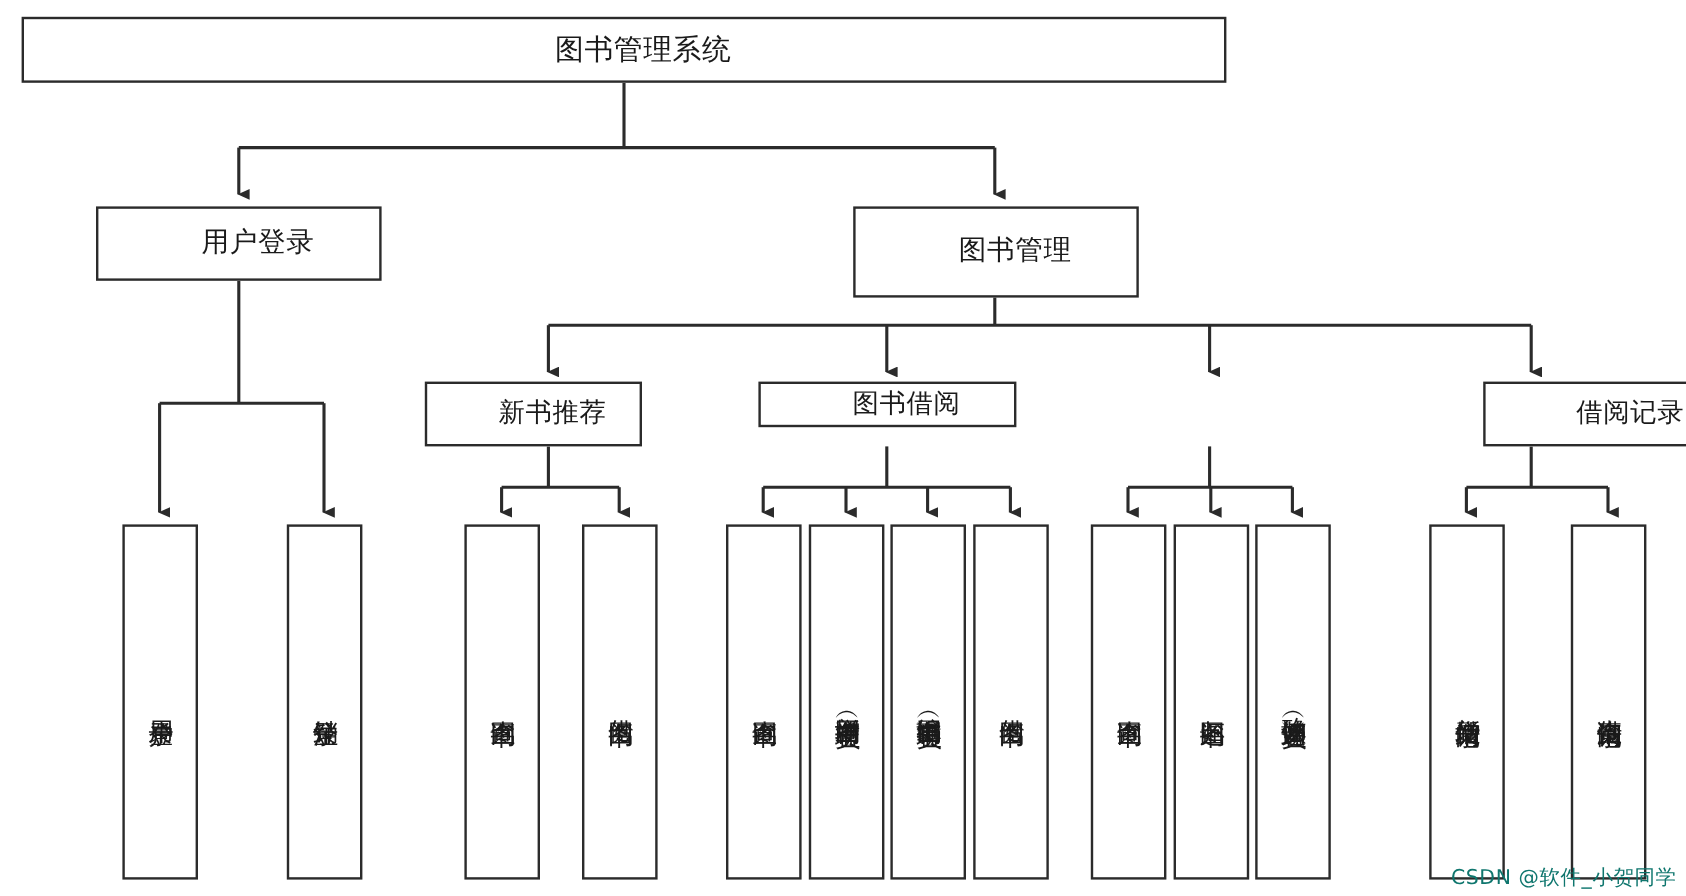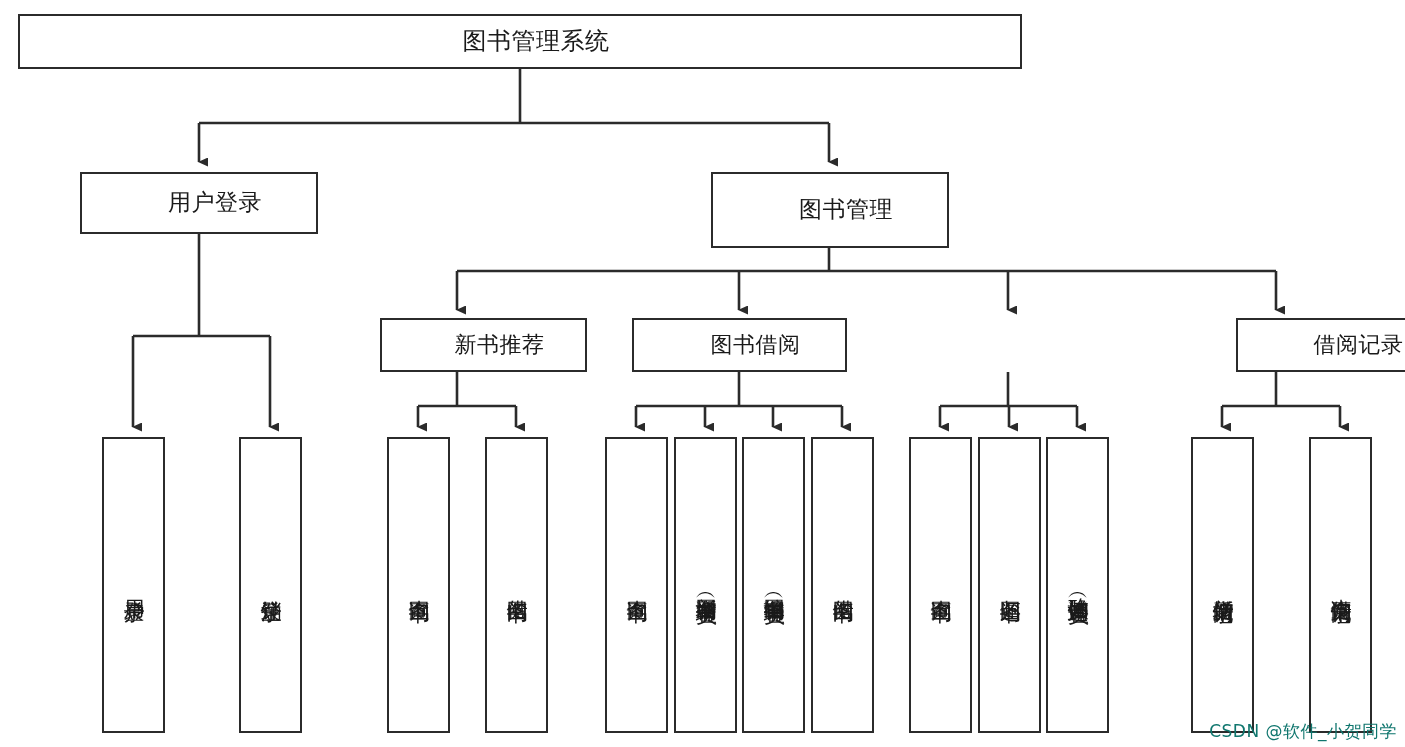--- a/index.html
+++ b/index.html
@@ -134,24 +134,24 @@
     <span class="node-label">图书管理系统</span>
   </div>
 
   <div class="node level2" style="left:80px; top:172px; width:238px; height:62px;">
     <span class="node-label">用户登录</span>
   </div>
   <div class="node level2" style="left:711px; top:172px; width:238px; height:76px;">
     <span class="node-label">图书管理</span>
   </div>
 
-  <div class="node level3" style="left:380px; top:318px; width:207px; height:54px;">
+  <div class="node level3" style="left:354px; top:318px; width:181px; height:54px;">
     <span class="node-label">新书推荐</span>
   </div>
-  <div class="node level3" style="left:632px; top:318px; width:215px; height:54px;align-items:center;">
+  <div class="node level3" style="left:632px; top:318px; width:215px; height:38px;align-items:center;">
     <span class="node-label">图书借阅</span>
   </div>
   <div class="node level3" style="left:1236px; top:318px; width:213px; height:54px;">
     <span class="node-label">借阅记录</span>
   </div>
 
   <div class="node leaf" style="left:102px; top:437px; width:63px; height:296px;">
     <span class="node-label">用户登录</span>
   </div>
   <div class="node leaf" style="left:239px; top:437px; width:63px; height:296px;">

